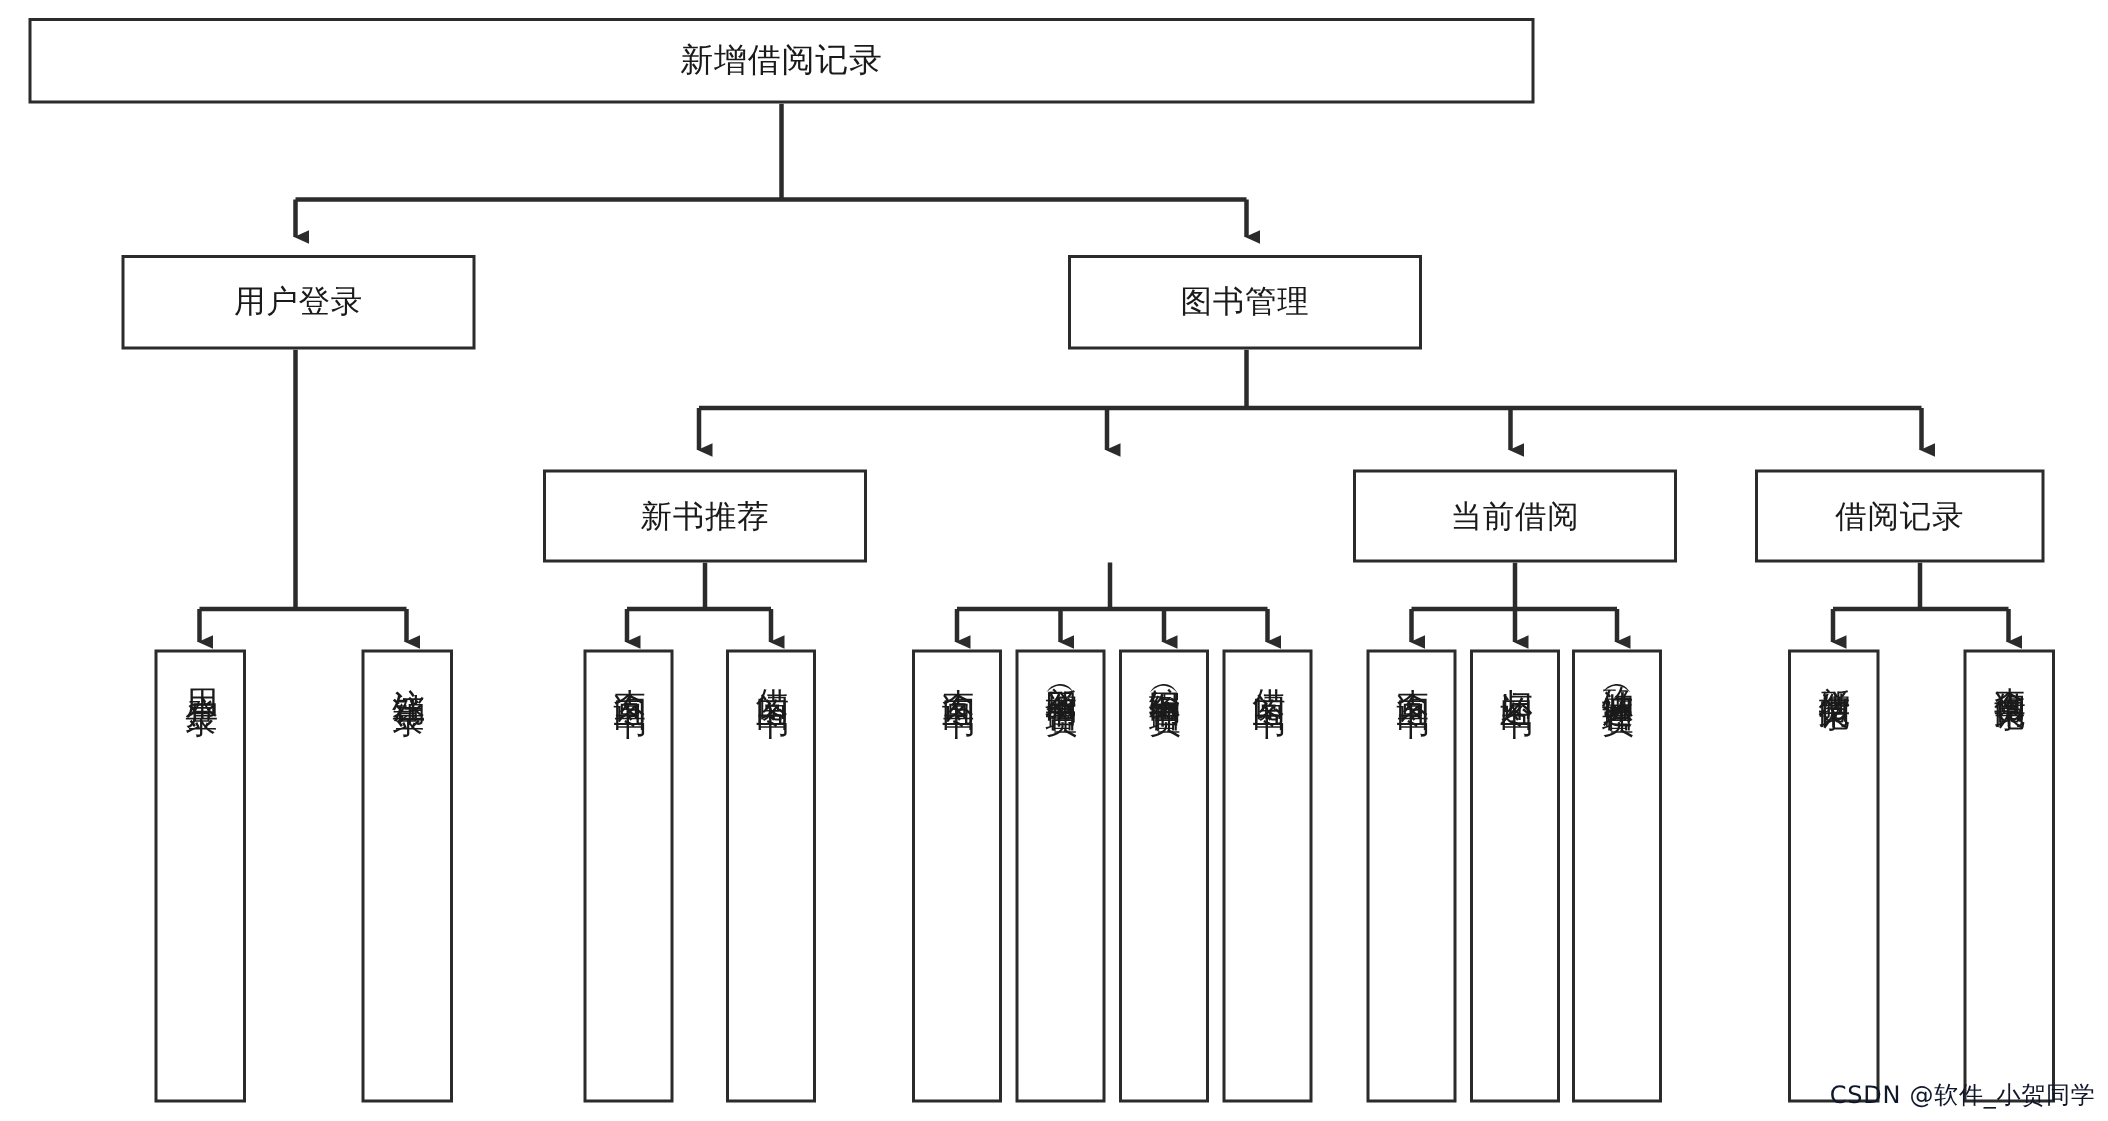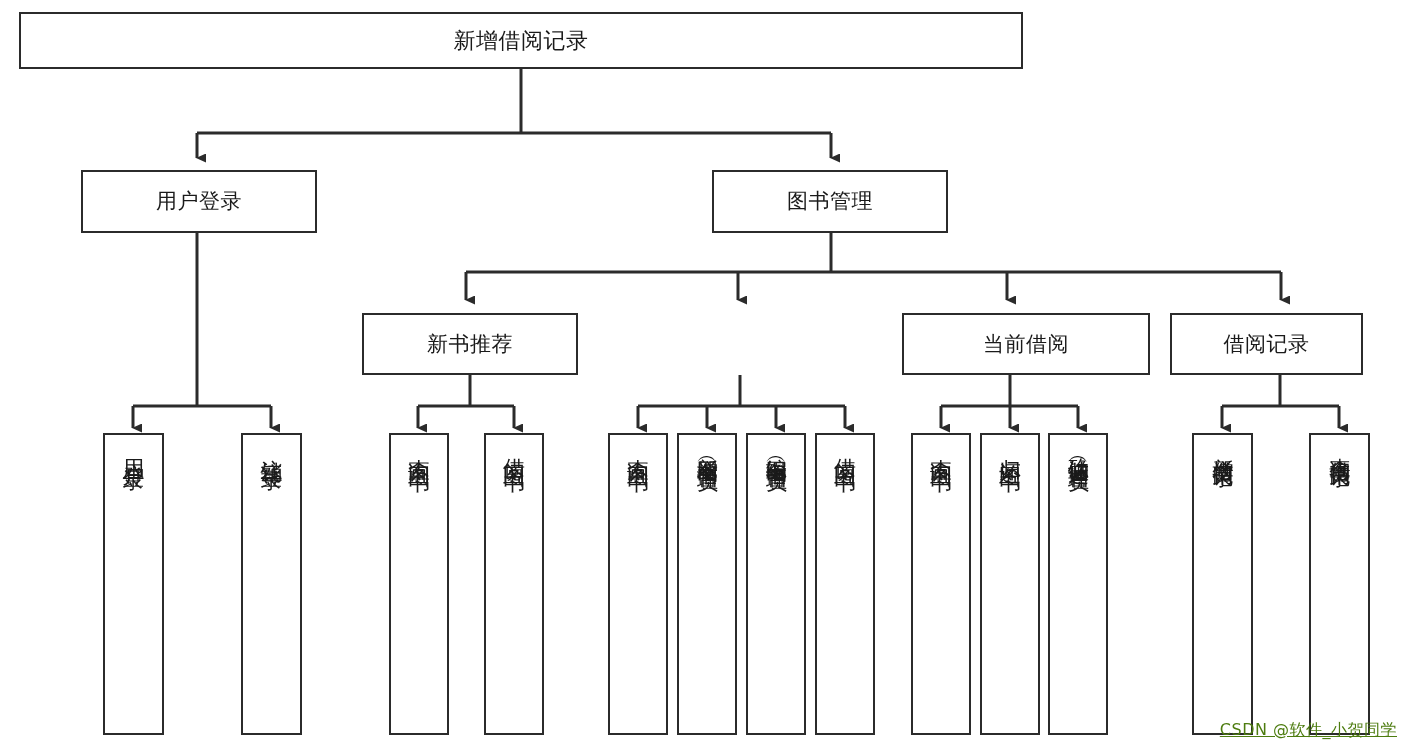--- a/index.html
+++ b/index.html
@@ -68,25 +68,24 @@
   }
   .node.vert.tall-text .node-label {
     font-size: 21px;
     letter-spacing: 2px;
   }
   .watermark {
     position: absolute;
     right: 8px;
     bottom: 6px;
     font-size: 16px;
-    color: #4d7c0f;
+    color: #0f172a;
     letter-spacing: 0.5px;
     z-index: 3;
     white-space: nowrap;
-    text-decoration: underline;
   }
 </style>
 </head>
 <body>
 
 <div id="diagram-root">
 
   <svg id="edges-svg" viewBox="0 0 1405 747">
     <defs>
       <marker id="arrowhead" markerWidth="9" markerHeight="10" refX="4.5" refY="9" orient="auto" markerUnits="userSpaceOnUse">
@@ -144,21 +143,21 @@
   <div class="node horiz" style="left:81px; top:170px; width:236px; height:63px;">
     <span class="node-label">用户登录</span>
   </div>
   <div class="node horiz" style="left:362px; top:313px; width:216px; height:62px;">
     <span class="node-label">新书推荐</span>
   </div>
 
   <div class="node horiz" style="left:712px; top:170px; width:236px; height:63px;">
     <span class="node-label">图书管理</span>
   </div>
-  <div class="node horiz" style="left:902px; top:313px; width:248px; height:62px;">
+  <div class="node horiz" style="left:902px; top:313px; width:216px; height:62px;">
     <span class="node-label">当前借阅</span>
   </div>
   <div class="node horiz" style="left:1170px; top:313px; width:193px; height:62px;">
     <span class="node-label">借阅记录</span>
   </div>
 
   <div class="node vert" style="left:103px; top:433px; width:61px; height:302px;">
     <span class="node-label">用户登录</span>
   </div>
   <div class="node vert" style="left:241px; top:433px; width:61px; height:302px;">

